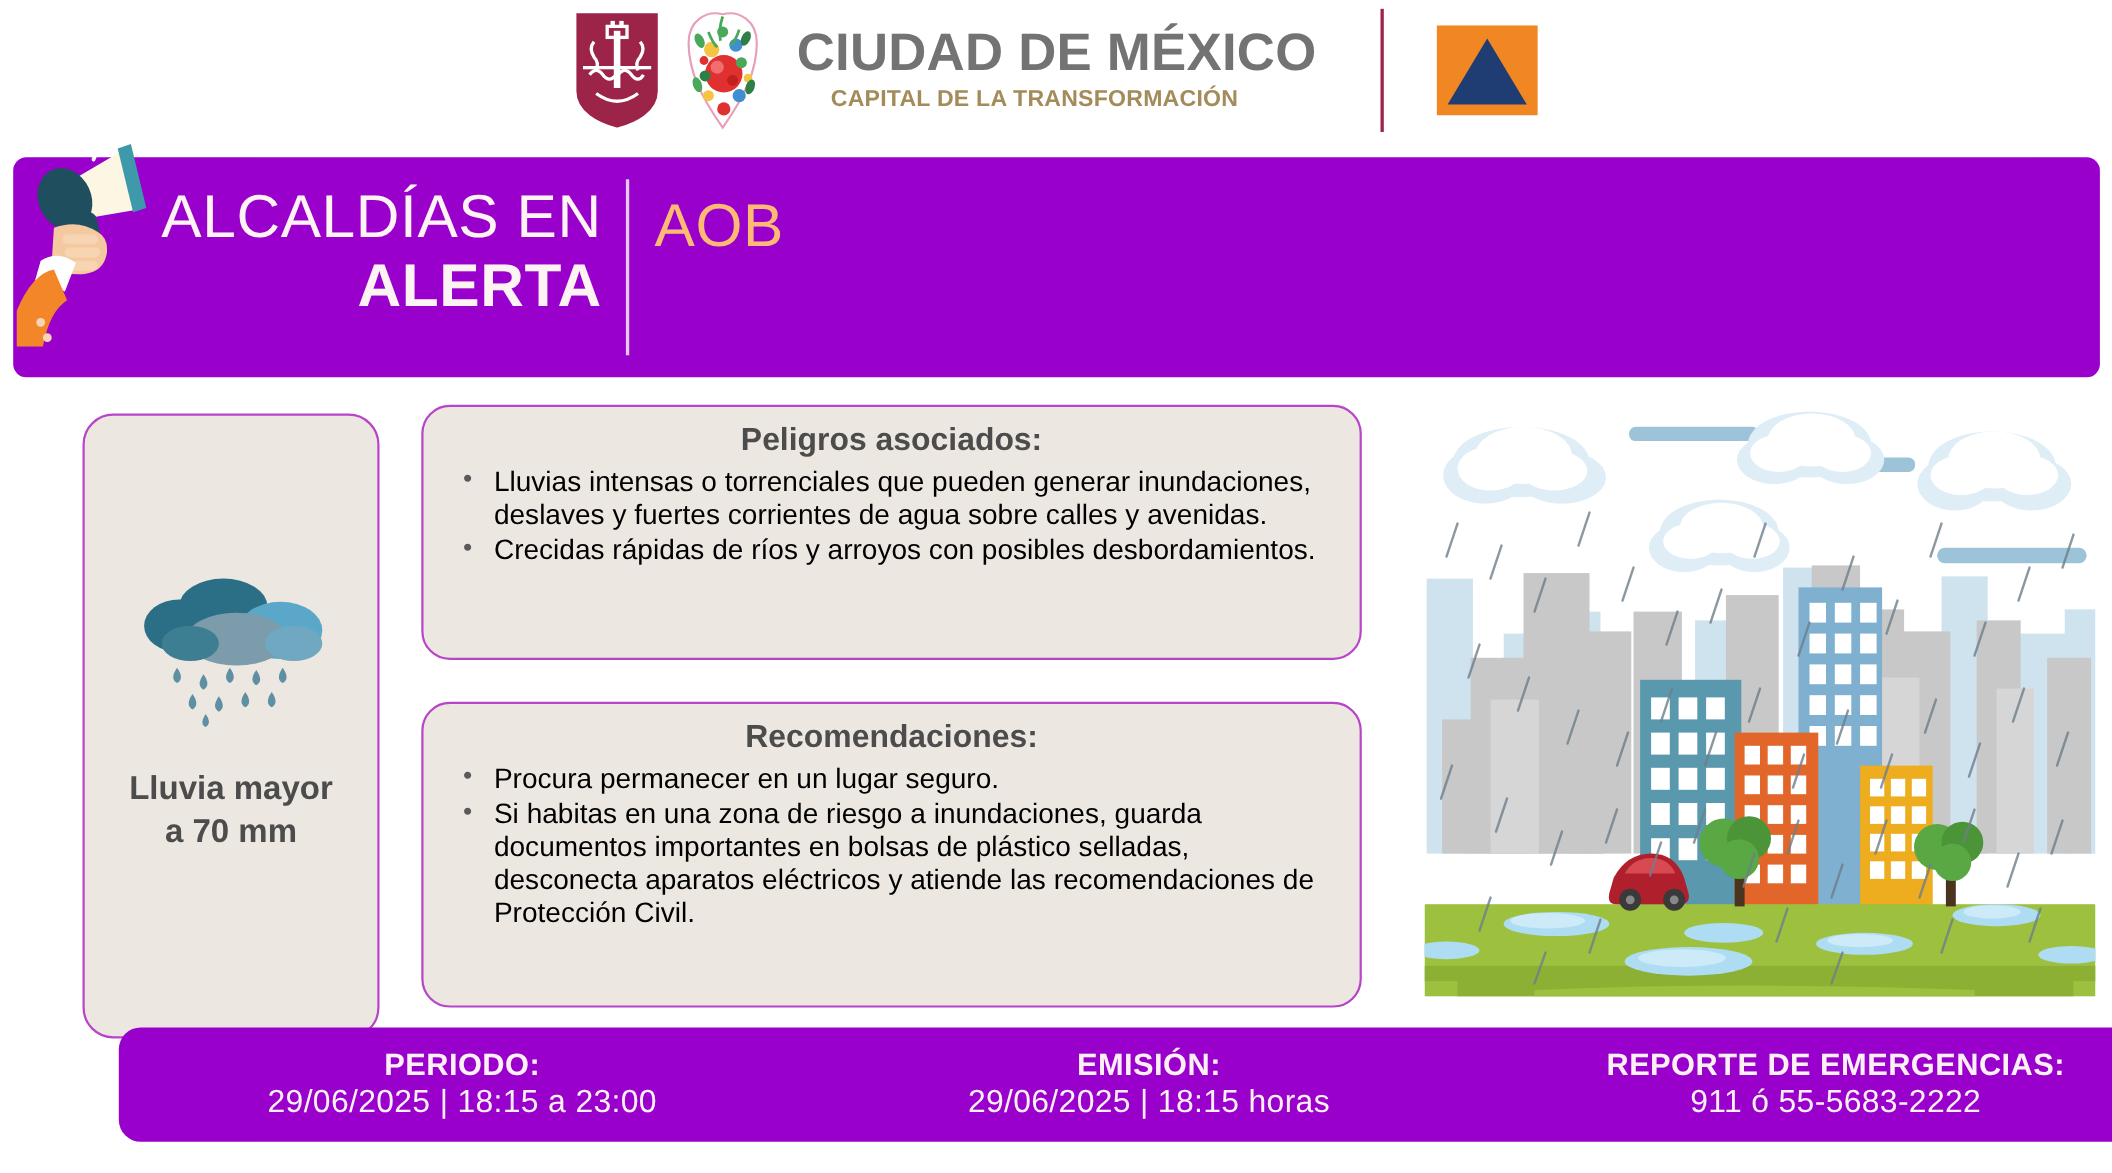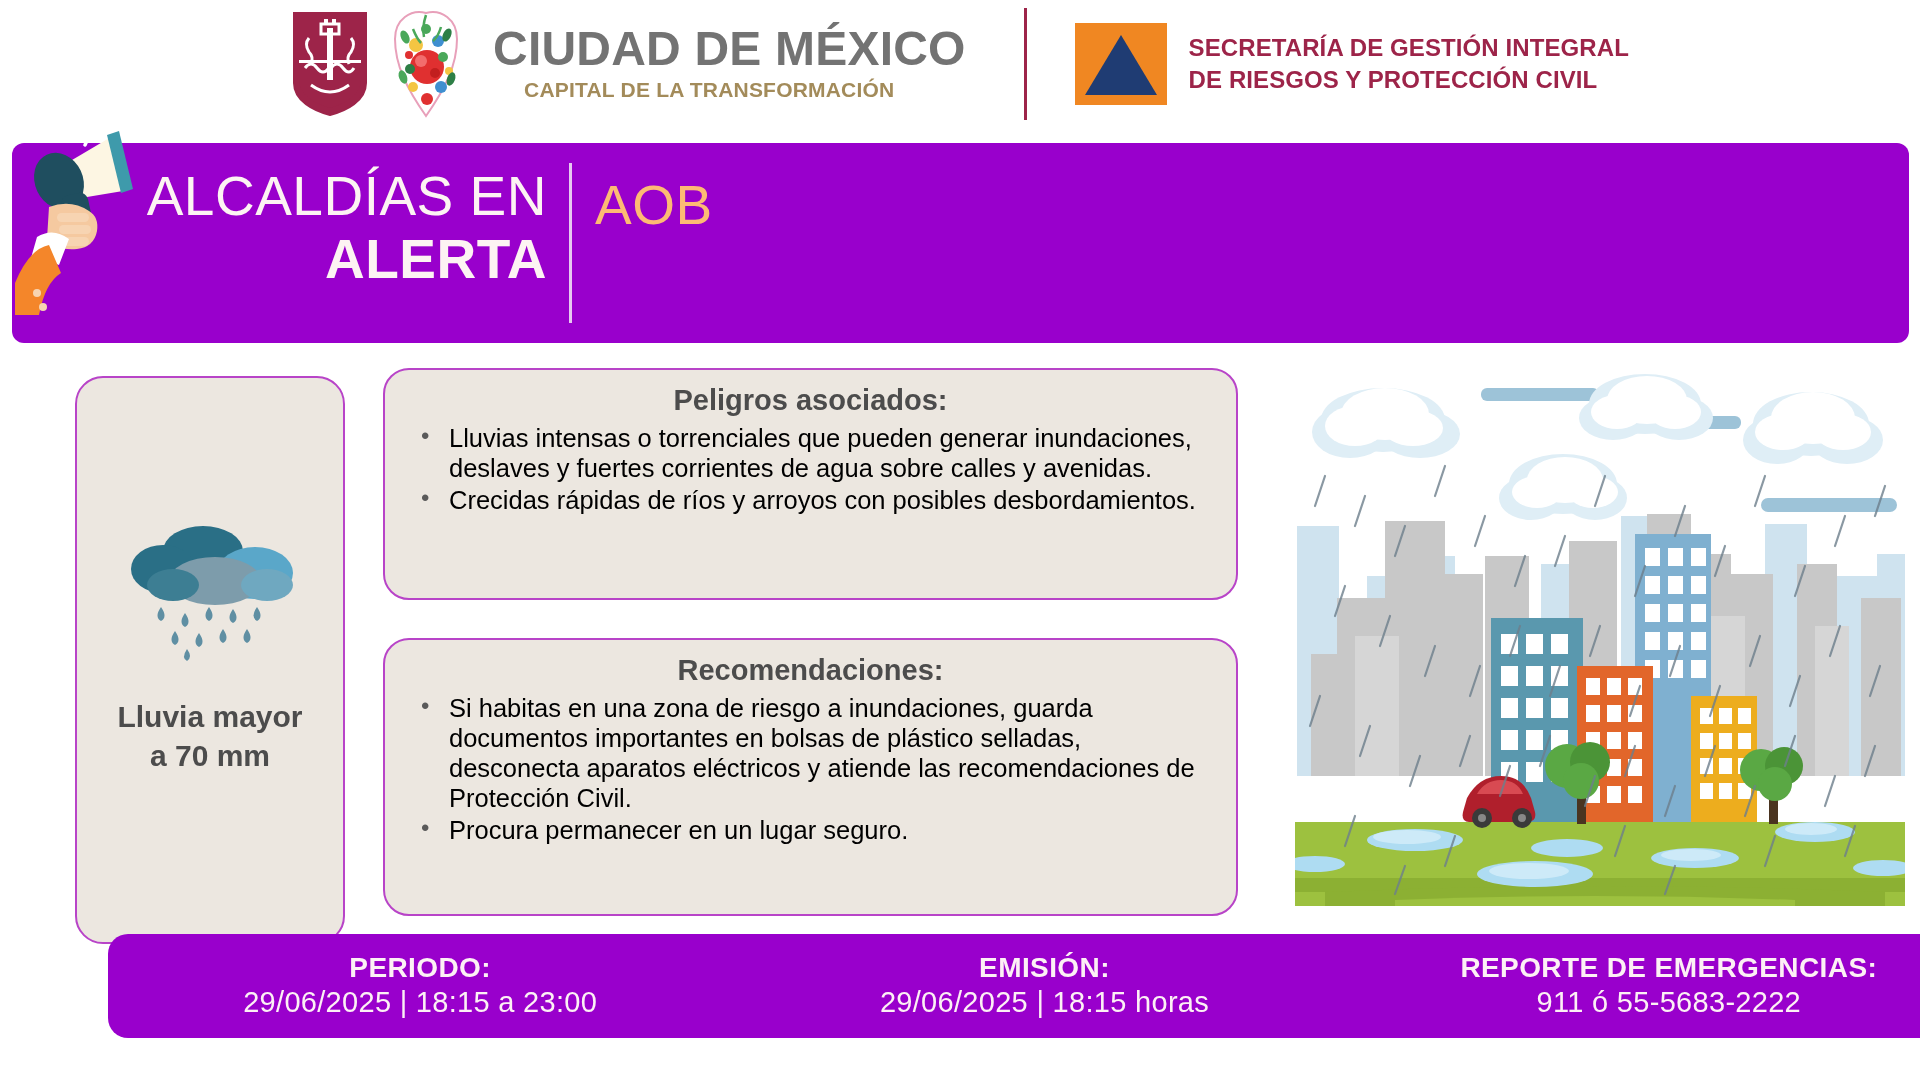--- a/index.html
+++ b/index.html
@@ -281,24 +281,20 @@
       </div>
     </div>
 
     <div class="hdr-divider"></div>
 
     <div class="sgirpc-block">
       <svg class="sgirpc-logo" viewBox="0 0 92 82">
         <rect x="0" y="0" width="92" height="82" fill="#f08722"></rect>
         <polygon points="46,12 82,72 10,72" fill="#1f3c73"></polygon>
       </svg>
-      <div class="sgirpc-text">
-        <div>SECRETARÍA DE GESTIÓN INTEGRAL</div>
-        <div>DE RIESGOS Y PROTECCIÓN CIVIL</div>
-      </div>
     </div>
 
   </div>
 
   <div class="alert-banner">
 
     <svg class="megaphone-wrap" viewBox="0 0 165 215">
 
       <path d="M78 12 L70 30" stroke="#ffffff" stroke-width="3.5" stroke-linecap="round"></path>
       <path d="M97 22 L90 38" stroke="#ffffff" stroke-width="3.5" stroke-linecap="round"></path>
@@ -366,22 +362,22 @@
       <div class="box-title">Peligros asociados:</div>
       <ul class="bullets">
         <li>Lluvias intensas o torrenciales que pueden generar inundaciones, deslaves y fuertes corrientes de agua sobre calles y avenidas.</li>
         <li>Crecidas rápidas de ríos y arroyos con posibles desbordamientos.</li>
       </ul>
     </div>
 
     <div class="info-box box-recom">
       <div class="box-title">Recomendaciones:</div>
       <ul class="bullets">
+        <li>Procura permanecer en un lugar seguro.</li>
         <li>Si habitas en una zona de riesgo a inundaciones, guarda documentos importantes en bolsas de plástico selladas, desconecta aparatos eléctricos y atiende las recomendaciones de Protección Civil.</li>
-        <li>Procura permanecer en un lugar seguro.</li>
       </ul>
     </div>
 
     <svg class="illus" viewBox="0 0 610 540">
       <defs>
         <clipPath id="clipAll">
             <rect x="0" y="0" width="610" height="540"></rect>
           </clipPath>
       </defs>
       <g clip-path="url(#clipAll)">

